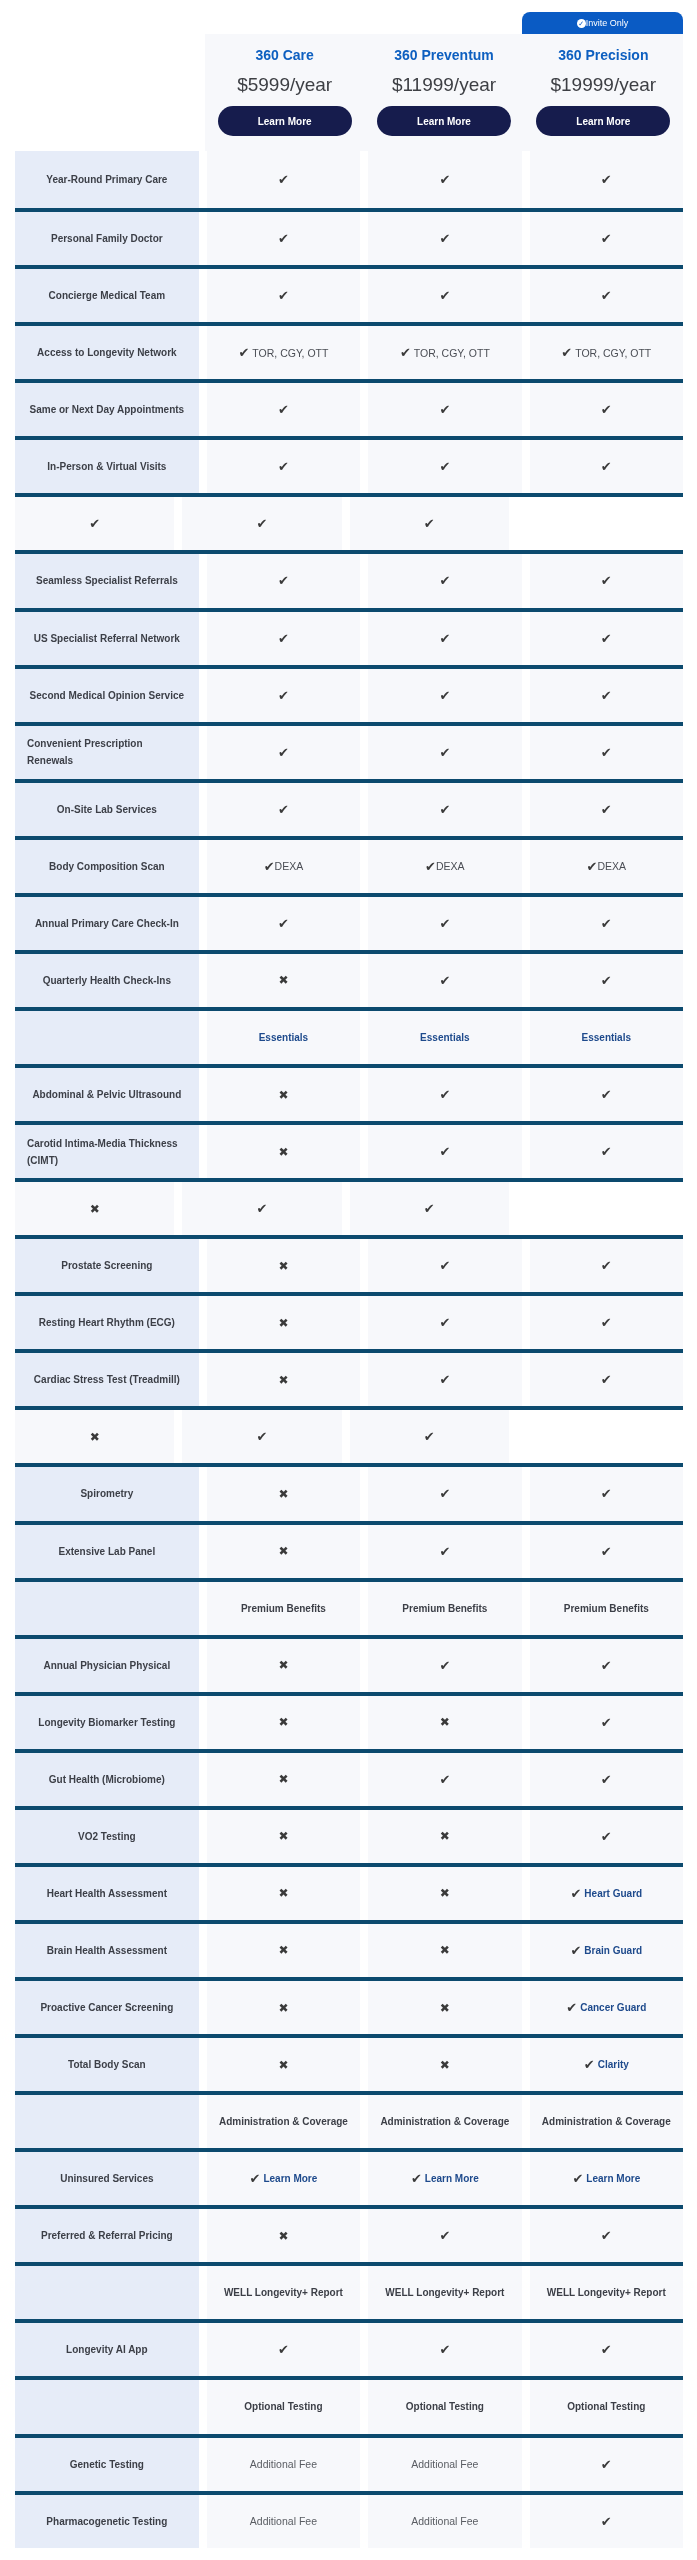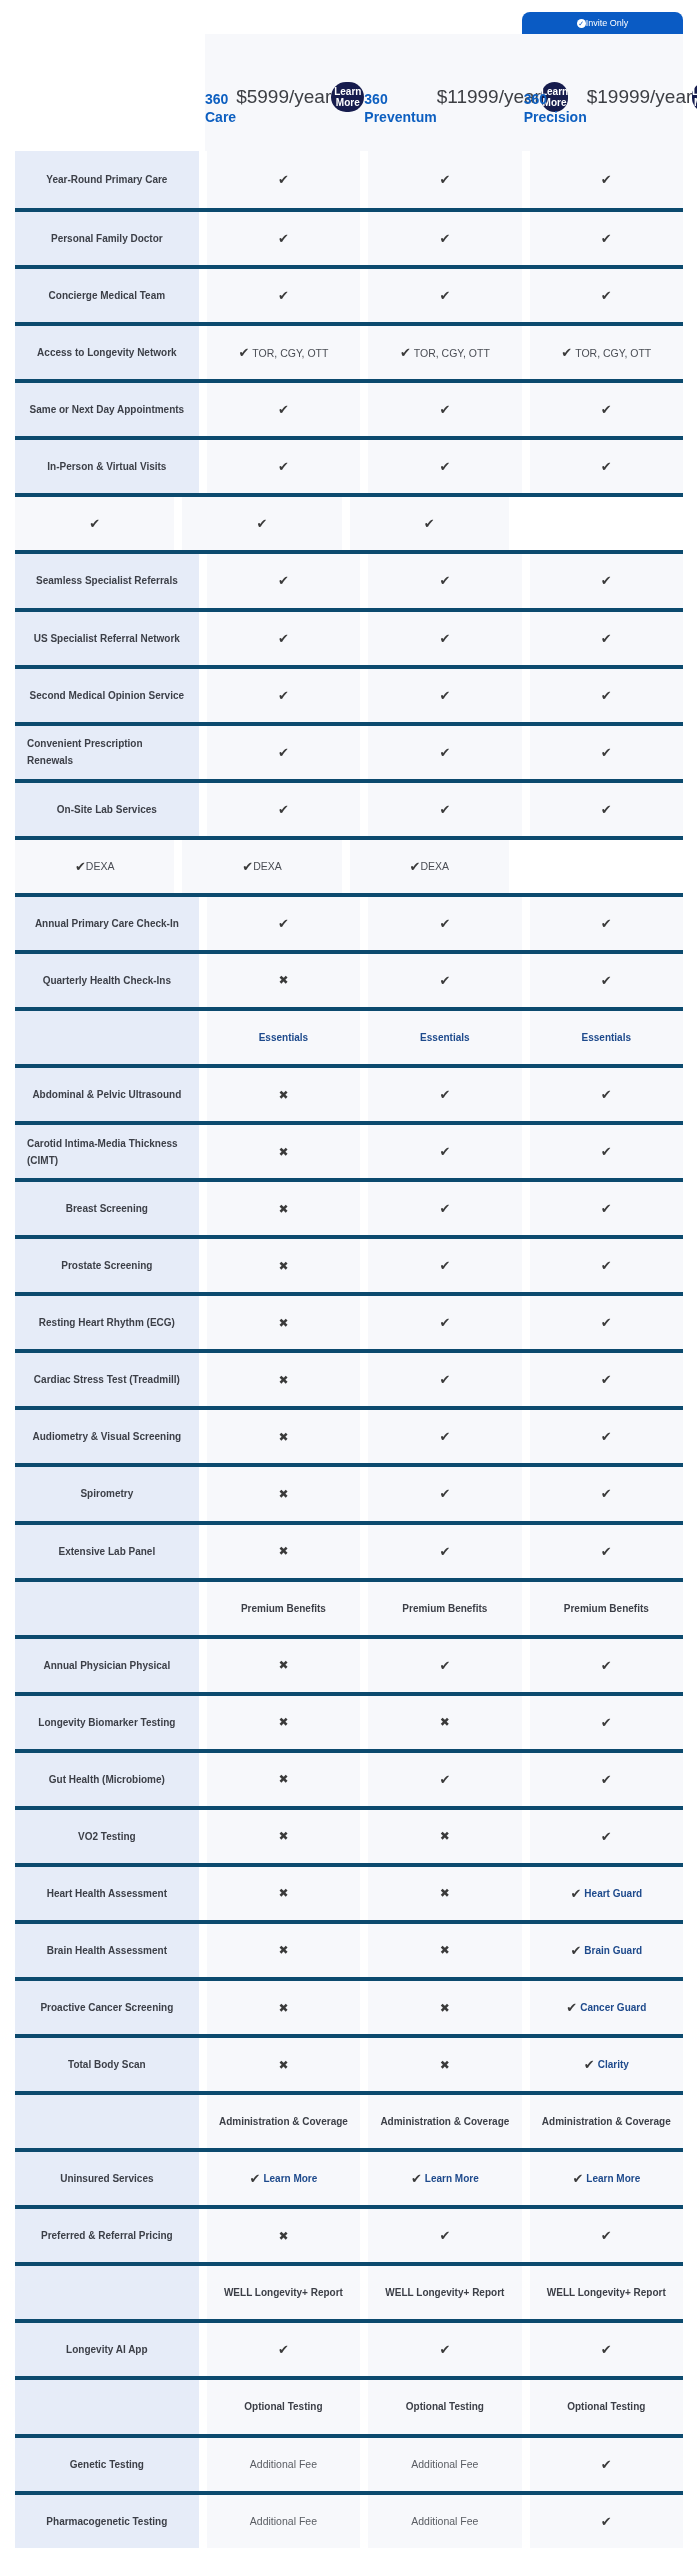--- a/index.html
+++ b/index.html
@@ -14,21 +14,21 @@
   }
   .badge-icon {
     width: 9px; height: 9px; border-radius: 50%; background: #ffffff; color: #0a5bc4;
     font-size: 7px; line-height: 9px; text-align: center; font-weight: bold;
   }
 
   .header {
     position: absolute; left: 205px; top: 34px; width: 478px; height: 117px;
     background: #f7f8fb; display: flex;
   }
-  .plan { width: 159.33px; display: flex; flex-direction: row; align-items: center; }
+  .plan { width: 159.33px; display: flex; flex-direction: column; align-items: center; }
   .plan-name { margin-top: 12px; font-size: 14px; font-weight: bold; color: #0d5fc0; height: 18px; line-height: 18px; }
   .plan-price { margin-top: 9px; font-size: 19px; color: #3d3f44; height: 24px; line-height: 24px; }
   .plan-btn {
     margin-top: 9px; width: 134px; height: 30px; border-radius: 15px; border: none;
     background: #161c4d; color: #ffffff; font-family: "Liberation Sans", sans-serif;
     font-size: 10px; font-weight: bold; display: flex; align-items: center; justify-content: center;
   }
 
   .table { position: absolute; left: 15px; top: 151px; width: 668px; }
   .row { display: flex; height: 57.07px; position: relative; gap: 8px; }
@@ -218,20 +218,21 @@
         <span class="check">✔</span>
       </div>
       <div class="val-cell">
         <span class="check">✔</span>
       </div>
       <div class="val-cell">
         <span class="check">✔</span>
       </div>
     </div>
     <div class="row">
+      <div class="label-cell">Body Composition Scan</div>
       <div class="val-cell" style="gap: 0px;">
         <span class="check">✔</span>
         <span class="plain-text">DEXA</span>
       </div>
       <div class="val-cell" style="gap: 0px;">
         <span class="check">✔</span>
         <span class="plain-text">DEXA</span>
       </div>
       <div class="val-cell" style="gap: 0px;">
         <span class="check">✔</span>
@@ -292,21 +293,20 @@
         <span class="cross">✖</span>
       </div>
       <div class="val-cell">
         <span class="check">✔</span>
       </div>
       <div class="val-cell">
         <span class="check">✔</span>
       </div>
     </div>
     <div class="row">
-      <div class="label-cell">Breast Screening</div>
       <div class="val-cell">
         <span class="cross">✖</span>
       </div>
       <div class="val-cell">
         <span class="check">✔</span>
       </div>
       <div class="val-cell">
         <span class="check">✔</span>
       </div>
     </div>
@@ -340,21 +340,20 @@
         <span class="cross">✖</span>
       </div>
       <div class="val-cell">
         <span class="check">✔</span>
       </div>
       <div class="val-cell">
         <span class="check">✔</span>
       </div>
     </div>
     <div class="row">
-      <div class="label-cell">Audiometry &amp; Visual Screening</div>
       <div class="val-cell">
         <span class="cross">✖</span>
       </div>
       <div class="val-cell">
         <span class="check">✔</span>
       </div>
       <div class="val-cell">
         <span class="check">✔</span>
       </div>
     </div>

